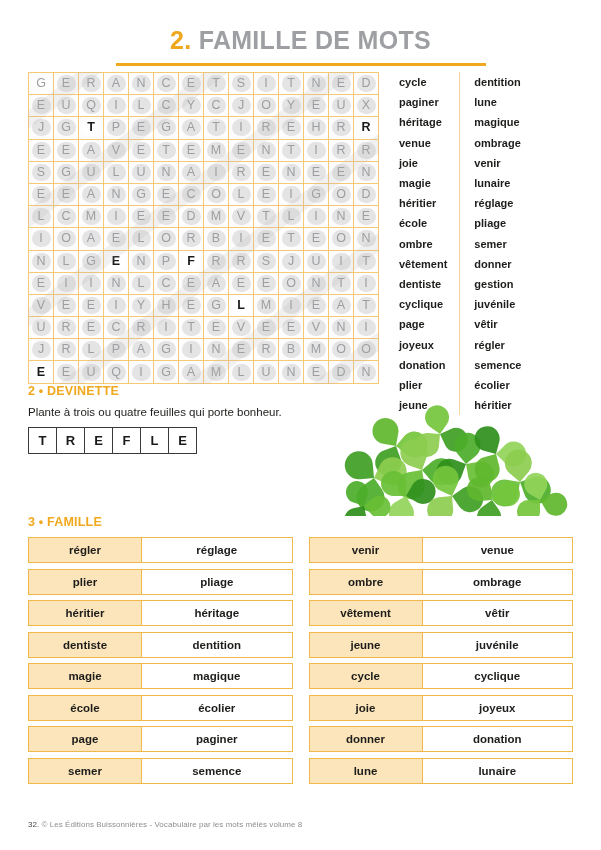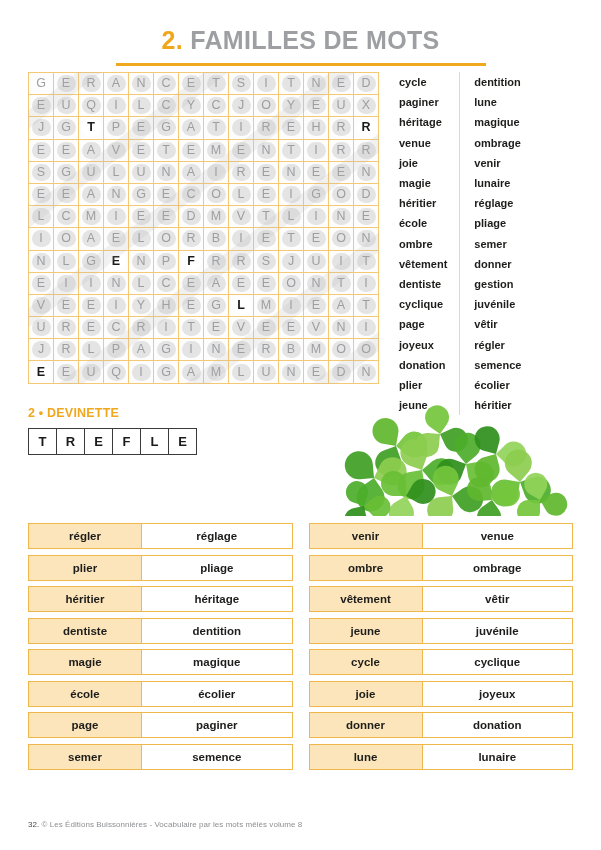--- a/index.html
+++ b/index.html
@@ -131,21 +131,21 @@
     list-style: none;
     line-height: 20.2px;
     white-space: nowrap;
   }
   #wordlist ul { margin: 0; padding: 0; }
 
   
   #ex2 {
     position: absolute;
     left: 28px;
-    top: 406px;
+    top: 384px;
     width: 300px;
   }
   #riddle-text {
     font-size: 11.5px;
     color: #1d1d1b;
     margin: 7px 0 0 0;
     line-height: 14px;
   }
   #answer-boxes {
     display: flex;
@@ -247,21 +247,21 @@
   #footer .pg {
     font-weight: normal;
     color: #4a4a4a;
   }
 </style>
 </head>
 <body>
 
 <h1 id="page-title">
   <span class="num">2.</span>
-  <span>FAMILLES DE MOTS</span>
+  <span>FAMILLE DE MOTS</span>
 </h1>
 <div id="title-rule"></div>
 
 <section id="ex1">
 
   <div id="ex1-body">
     <div id="grid-wrap">
       <table id="grid">
         <tbody id="grid-body">
             <tr>
@@ -535,20 +535,21 @@
             <li>écolier</li>
             <li>héritier</li>
           </ul>
       </div>
     </div>
   </div>
 </section>
 
 <section id="ex2">
   <h2 class="section-heading">2 • DEVINETTE</h2>
+  <p id="riddle-text">Plante à trois ou quatre feuilles qui porte bonheur.</p>
   <div id="answer-boxes">
       <div class="letterbox">T</div>
       <div class="letterbox">R</div>
       <div class="letterbox">E</div>
       <div class="letterbox">F</div>
       <div class="letterbox">L</div>
       <div class="letterbox">E</div>
     </div>
 </section>
 
@@ -609,20 +610,21 @@
       <i style="width: 23px; height: 23px; left: -23px; top: -23px; background: rgb(116, 198, 60); opacity: 0.92; transform: rotate(270deg);"></i>
     </div>
     <div class="cl" style="left: 20px; top: 102px;">
       <i style="width: 22px; height: 22px; left: -22px; top: -22px; background: rgb(76, 174, 42); opacity: 0.92; transform: rotate(18deg);"></i>
       <i style="width: 22px; height: 22px; left: -22px; top: -22px; background: rgb(104, 191, 53); opacity: 0.92; transform: rotate(138deg);"></i>
       <i style="width: 22px; height: 22px; left: -22px; top: -22px; background: rgb(47, 143, 28); opacity: 0.92; transform: rotate(258deg);"></i>
     </div>
   </div>
 
 <section id="ex3">
+  <h2 class="section-heading">3 • FAMILLE</h2>
   <div id="family-grid">
     <div class="fam-col" id="fam-left">
         <div class="fam-row">
           <div class="fam-cell prompt">régler</div>
           <div class="fam-cell answer">réglage</div>
         </div>
         <div class="fam-row">
           <div class="fam-cell prompt">plier</div>
           <div class="fam-cell answer">pliage</div>
         </div>

